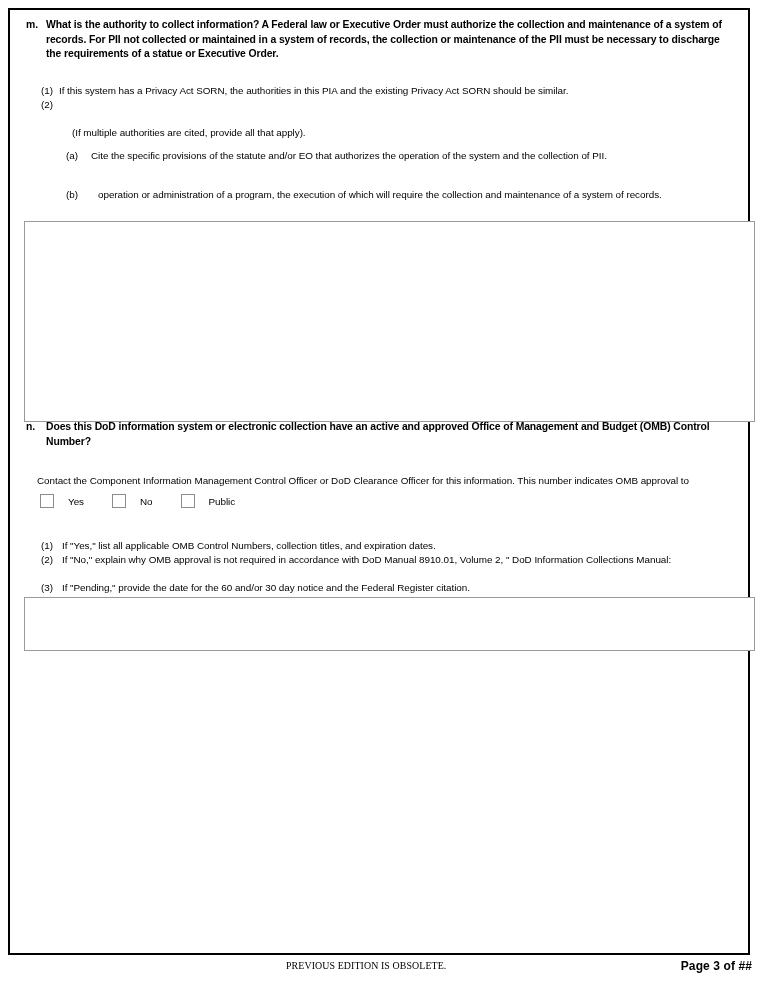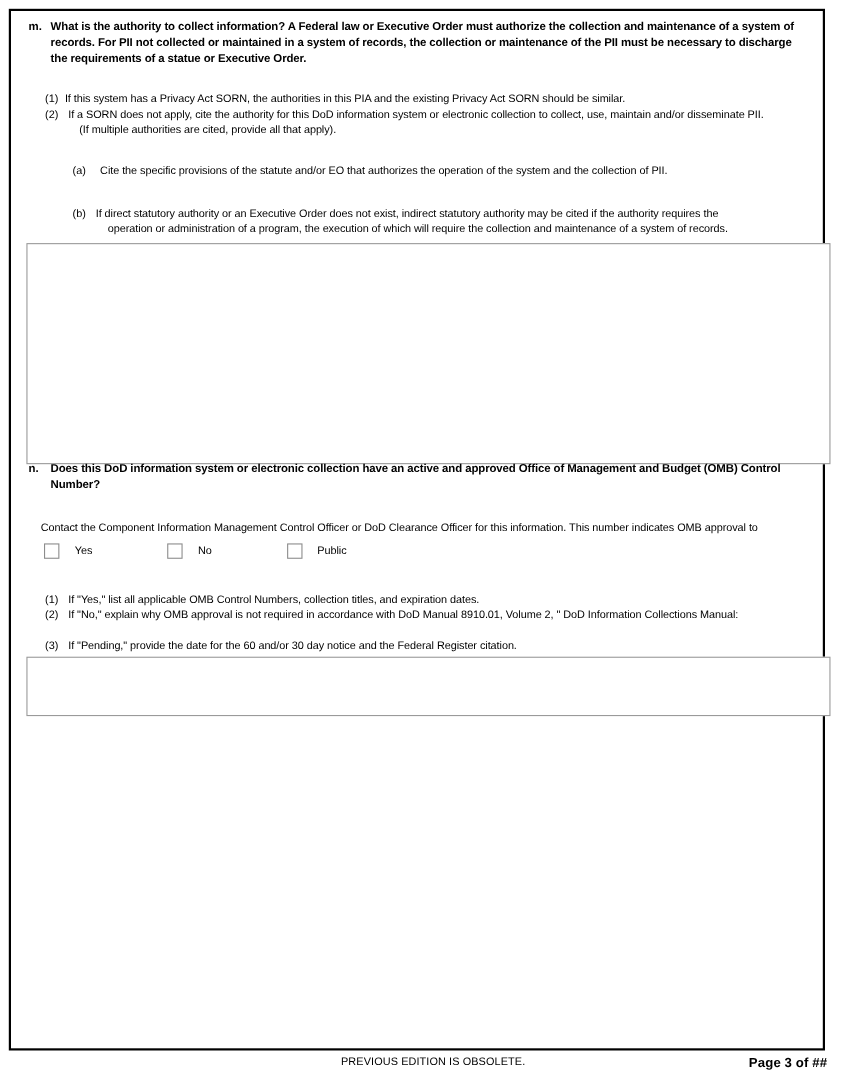--- a/index.html
+++ b/index.html
@@ -88,21 +88,21 @@
   }
   .sub-item .cont {
     display: block;
   }
 
   #m-item-1 { left: 31px; top: 74px; width: 700px; }
   #m-item-1 .body { margin-left: 18px; }
 
   #m-item-2 { left: 31px; top: 88px; width: 706px; }
   #m-item-2 .body { margin-left: 21px; }
-  #m-item-2 .cont { margin-left: 31px; }
+  #m-item-2 .cont { margin-left: 31px; margin-top: 28px; }
 
   #m-item-a { left: 56px; top: 139px; width: 680px; }
   #m-item-a .body { margin-left: 25px; }
 
   #m-item-b { left: 56px; top: 178px; width: 660px; }
   #m-item-b .body { margin-left: 21px; }
   #m-item-b .cont { margin-left: 32px; }
 
   
   .answer-box {
@@ -134,21 +134,20 @@
     line-height: 13.6px;
     letter-spacing: -0.05px;
   }
 
   .checkbox-row {
     position: absolute;
     left: 30px;
     top: 484px;
     display: flex;
     align-items: center;
-    gap: 40px;
   }
   .check-group {
     display: flex;
     align-items: center;
   }
   .check-group + .check-group {
     margin-left: 28px;
     justify-content: center;
   }
   .checkbox {
@@ -188,24 +187,25 @@
     position: absolute;
     left: 0;
     top: 0;
     font-size: 15px;
     font-weight: bold;
     letter-spacing: 0.1px;
     margin-top: 45px;
   }
   .footer-center {
     position: absolute;
-    left: 302px;
+    left: 278px;
     top: 2px;
     font-size: 9.9px;
     letter-spacing: 0.1px;
+    font-family: Liberation Serif, serif;
   }
   .footer-right {
     position: absolute;
     right: 8px;
     top: 1px;
     font-size: 12px;
     font-weight: bold;
     letter-spacing: 0.1px;
   }
 </style>
@@ -222,32 +222,30 @@
         <span class="txt">What is the authority to collect information?  A Federal law or Executive Order must authorize the collection and maintenance of a system of records.  For PII not collected or maintained in a system of records, the collection or maintenance of the PII must be necessary to discharge the requirements of a statue or Executive Order.</span>
       </div>
 
       <div class="sub-item" id="m-item-1">
         <span class="marker">(1)</span>
         <span class="body">If this system has a Privacy Act SORN, the authorities in this PIA and the existing Privacy Act SORN should be similar.</span>
       </div>
 
       <div class="sub-item" id="m-item-2">
         <span class="marker">(2)</span>
-        <span class="body">If a SORN does not apply, cite the authority for this DoD information system or electronic collection to collect, use, maintain and/or disseminate  PII.</span>
         <span class="cont">(If multiple authorities are cited, provide all that apply).</span>
       </div>
 
       <div class="sub-item" id="m-item-a">
         <span class="marker">(a)</span>
         <span class="body">Cite the specific provisions of the statute and/or EO that authorizes the operation of the system and the collection of PII.</span>
       </div>
 
       <div class="sub-item" id="m-item-b">
         <span class="marker">(b)</span>
-        <span class="body">If direct statutory authority or an Executive Order does not exist, indirect statutory authority may be cited if the authority requires the</span>
         <span class="cont">operation or administration of a program, the execution of which will require the collection and maintenance of a system of records.</span>
       </div>
 
       <div class="answer-box" id="answer-box-authority"></div>
 
       <div class="q-heading" id="sec-n-heading">
         <span class="lbl">n.</span>
         <span class="txt">Does this DoD information system or electronic collection have an active and approved Office of Management and Budget (OMB) Control Number?</span>
       </div>
 

